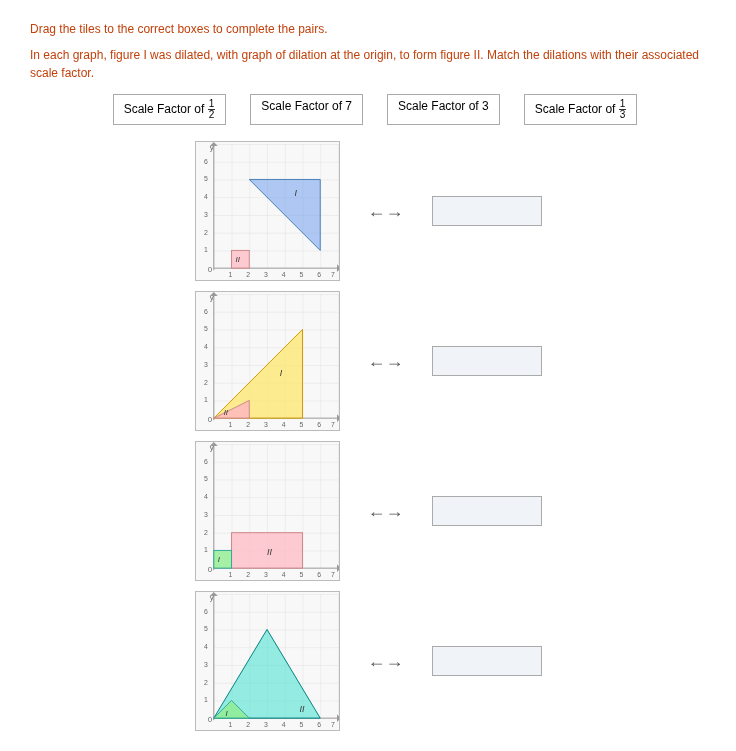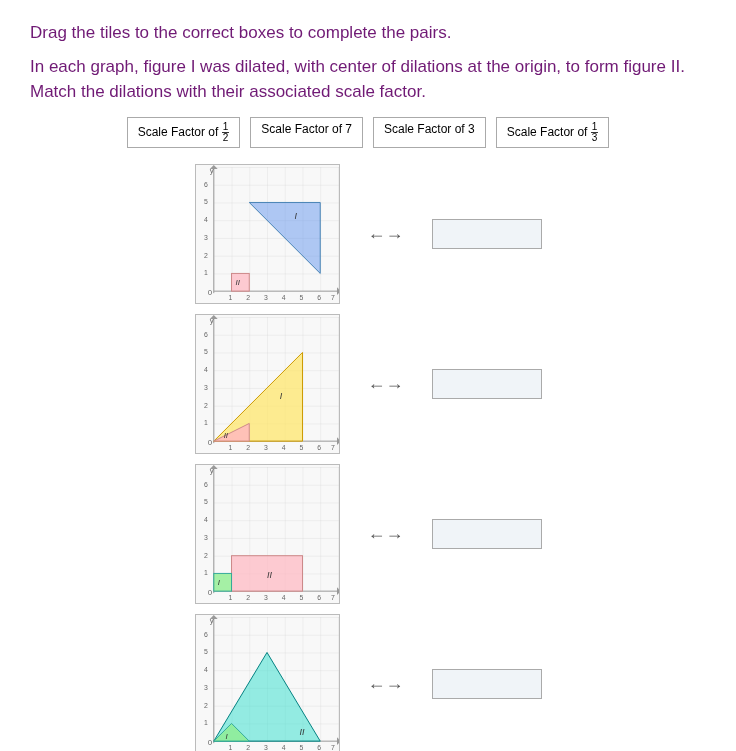--- a/index.html
+++ b/index.html
@@ -14,38 +14,39 @@
     }
     .page {
       background: #fff;
       width: 736px;
       min-height: 751px;
       padding: 20px 30px;
       position: relative;
     }
     .instructions {
       margin-bottom: 8px;
-      color: #701a75;
-      font-size: 17px;
+      color: #c2410c;
+      font-size: 12px;
       line-height: 1.5;
     }
     .scale-factors-row {
       display: flex;
       gap: 10px;
       margin-bottom: 16px;
       margin-top: 12px;
       justify-content: center;
     }
     .scale-tile {
       border: 1px solid #aaa;
       padding: 4px 10px;
       background: #fff;
       font-size: 12px;
       cursor: grab;
       white-space: nowrap;
+      margin-left: 14px;
     }
     .pairs-area {
       display: flex;
       flex-direction: column;
       gap: 10px;
       align-items: center;
     }
     .pair-row {
       display: flex;
       align-items: center;
@@ -93,21 +94,21 @@
       line-height: 1;
     }
     .frac-num { border-bottom: 1px solid #333; padding: 0 1px; }
     .frac-den { padding: 0 1px; }
   </style>
 </head>
 <body>
 
 <div class="page">
   <p class="instructions">Drag the tiles to the correct boxes to complete the pairs.</p>
-  <p class="instructions">In each graph, figure I was dilated, with center of dilations at the origin, to form figure II.  Match the dilations with their associated scale factor.</p>
+  <p class="instructions">In each graph, figure I was dilated, with graph of dilation at the origin, to form figure II.  Match the dilations with their associated scale factor.</p>
 
   <div class="scale-factors-row">
 
     <div class="scale-tile">
       Scale Factor of <span class="frac">
           <span class="frac-num">1</span>
           <span class="frac-den">2</span>
         </span>
     </div>
 

